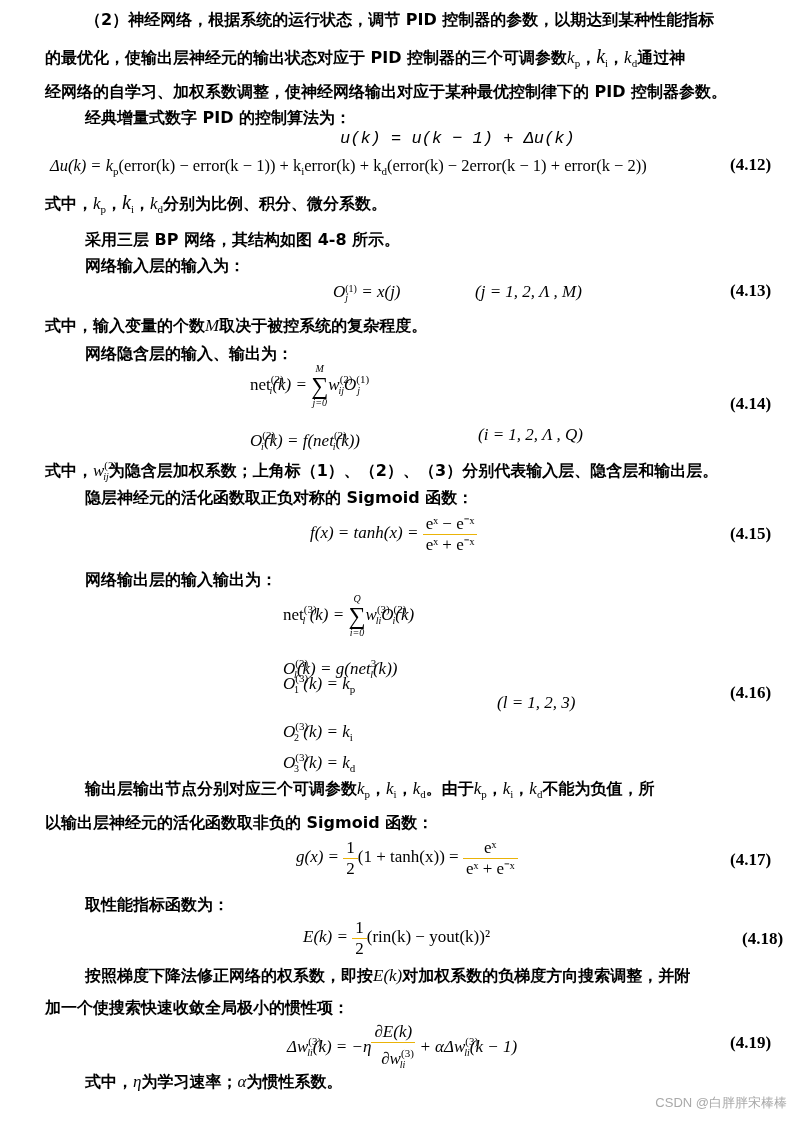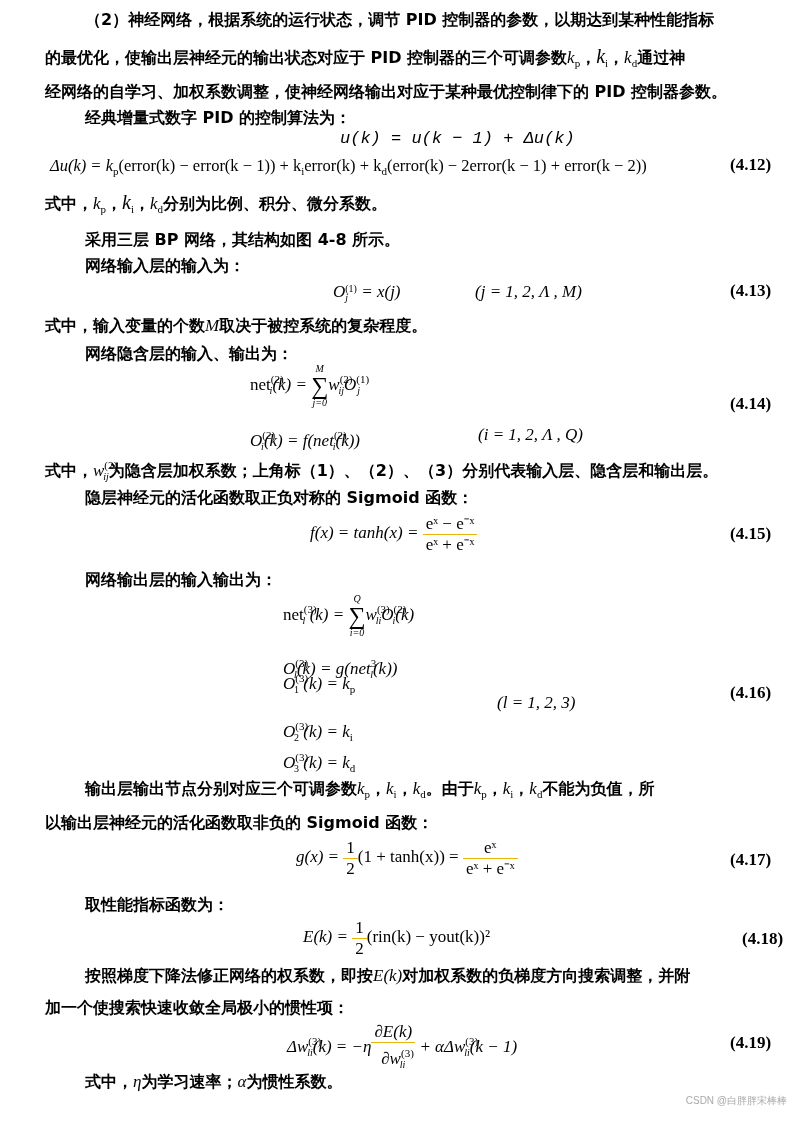--- a/index.html
+++ b/index.html
@@ -27,21 +27,21 @@
     position:absolute; left:730px; font-family:"Liberation Serif", serif;
     font-size:17px; font-weight:bold;
   }
   .frac { display:inline-block; vertical-align:middle; text-align:center; }
   .frac .num { display:block; border-bottom:1px solid #eab308; padding:0 3px; line-height:20px; }
   .frac .den { display:block; padding:0 3px; line-height:20px; }
   .sum { display:inline-block; vertical-align:middle; text-align:center; line-height:1; }
   .sum .top, .sum .bot { display:block; font-size:10px; font-style:italic; }
   .sum .sig { display:block; font-size:24px; }
   .watermark {
-    position:absolute; right:14px; top:1094px; font-size:10px; color:#a9a9a9;
+    position:absolute; right:14px; top:1094px; font-size:13px; color:#a9a9a9;
     font-family:"Liberation Sans", sans-serif; font-weight:normal;
   }
 </style>
 </head>
 <body>
 
 <div class="line ind" style="top:10px;left:85px;"><span>（2）神经网络，根据系统的运行状态，调节 PID 控制器的参数，以期达到某种性能指标</span></div>
 <div class="line flush" style="top:46px;"><span>的最优化，使输出层神经元的输出状态对应于 PID 控制器的三个可调参数</span><span class="m mi">k<span class="sub">p</span></span><span>，</span><span class="m mi" style="font-size:20px;">k<span class="sub">i</span></span><span>，</span><span class="m mi">k<span class="sub">d</span></span><span>通过神</span></div>
 <div class="line flush" style="top:82px;"><span>经网络的自学习、加权系数调整，使神经网络输出对应于某种最优控制律下的 PID 控制器参数。</span></div>
 <div class="line ind" style="top:108px;"><span>经典增量式数字 PID 的控制算法为：</span></div>

